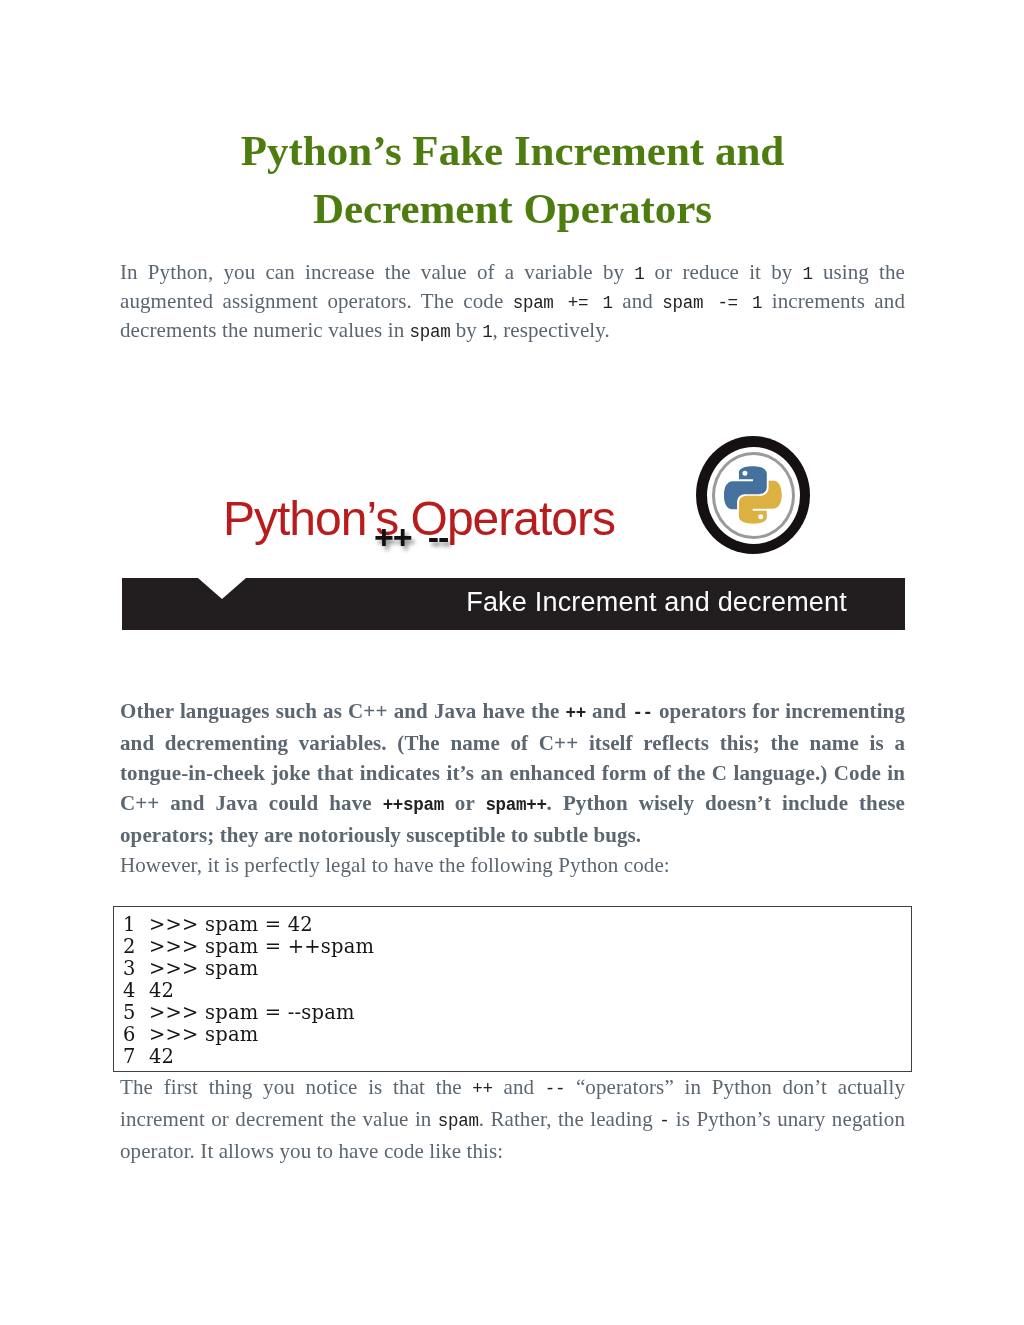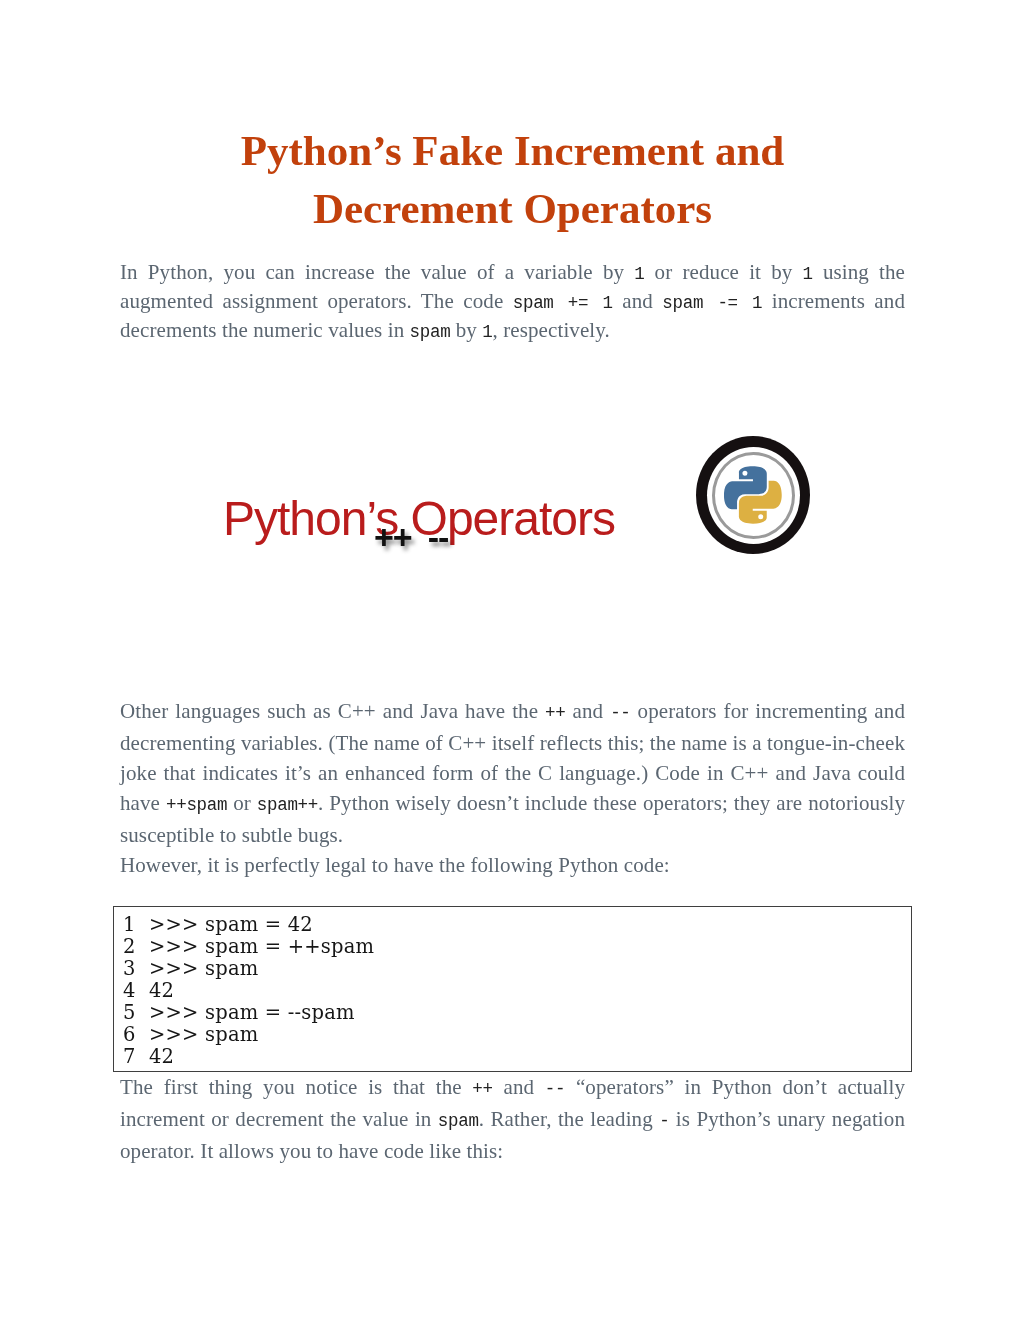--- a/index.html
+++ b/index.html
@@ -18,31 +18,31 @@
     width: 785px;
   }
   
   .doc-title {
     margin-top: 122px;
     text-align: center;
     font-family: "Liberation Serif", serif;
     font-weight: 700;
     font-size: 43px;
     line-height: 58px;
-    color: #c2410c;
+    color: #4d7c0f;
   }
   
   .para {
     font-size: 21px;
     color: #5b6671;
     text-align: justify;
     letter-spacing: 0.1px;
   }
   .para-intro  { margin-top: 21px;  line-height: 27px; }
-  .para-other  { margin-top: 66px;  line-height: 30px; }
+  .para-other  { margin-top: 66px;  line-height: 30px; font-weight: bold; }
   .para-however{ margin-top: 0;     line-height: 30px; text-align: left; }
   .para-first  {  line-height: 30px; }
   .inline-code {
     font-family: "Liberation Mono", monospace;
     font-size: 17.5px;
     color: #222222;
     letter-spacing: -0.3px;
   }
   
   .banner {
@@ -183,20 +183,23 @@
     <div class="logo-outer">
       <div class="logo-white">
         <div class="logo-ring">
           <svg width="58" height="58" viewBox="0 0 111 110">
             <path fill="#44719d" d="M54.9 0C26.8 0 28.6 12.2 28.6 12.2l0.03 12.6h26.8v3.8H17.9s-18-2-18 26.3 15.7 27.3 15.7 27.3h9.4V69.1s-0.5-15.7 15.4-15.7h26.6s14.9 0.2 14.9-14.4V14.9S84.3 0 54.9 0zM40.1 8.5a4.8 4.8 0 1 1-0.02 9.6 4.8 4.8 0 0 1 0.02-9.6z"></path>
             <path fill="#ddb042" d="M55.5 109.8c28.1 0 26.3-12.2 26.3-12.2l-0.03-12.6H55v-3.8h37.5s18 2 18-26.3-15.7-27.3-15.7-27.3h-9.4v13.1s0.5 15.7-15.4 15.7H43.4s-14.9-0.2-14.9 14.4v24.2s-2.3 14.8 27 14.8zm14.8-8.5a4.8 4.8 0 1 1 0.02-9.6 4.8 4.8 0 0 1-0.02 9.6z"></path>
           </svg>
         </div>
       </div>
     </div>
+    <div class="ribbon">
+      <div class="ribbon-label">Fake Increment and decrement</div>
+    </div>
     <div class="ribbon-notch"></div>
   </div>
 
   <p class="para para-other"><span class="body-run">Other languages such as C++ and Java have the </span><span class="inline-code">++</span><span class="body-run"> and </span><span class="inline-code">--</span><span class="body-run"> operators for incrementing and decrementing variables. (The name of C++ itself reflects this; the name is a tongue-in-cheek joke that indicates it’s an enhanced form of the C language.) Code in C++ and Java could have </span><span class="inline-code">++spam</span><span class="body-run"> or </span><span class="inline-code">spam++</span><span class="body-run">. Python wisely doesn’t include these operators; they are notoriously susceptible to subtle bugs.</span></p>
 
   <p class="para para-however"><span class="body-run">However, it is perfectly legal to have the following Python code:</span></p>
 
   <div class="code-block">
       <div class="code-line">
         <span class="ln">1</span>

